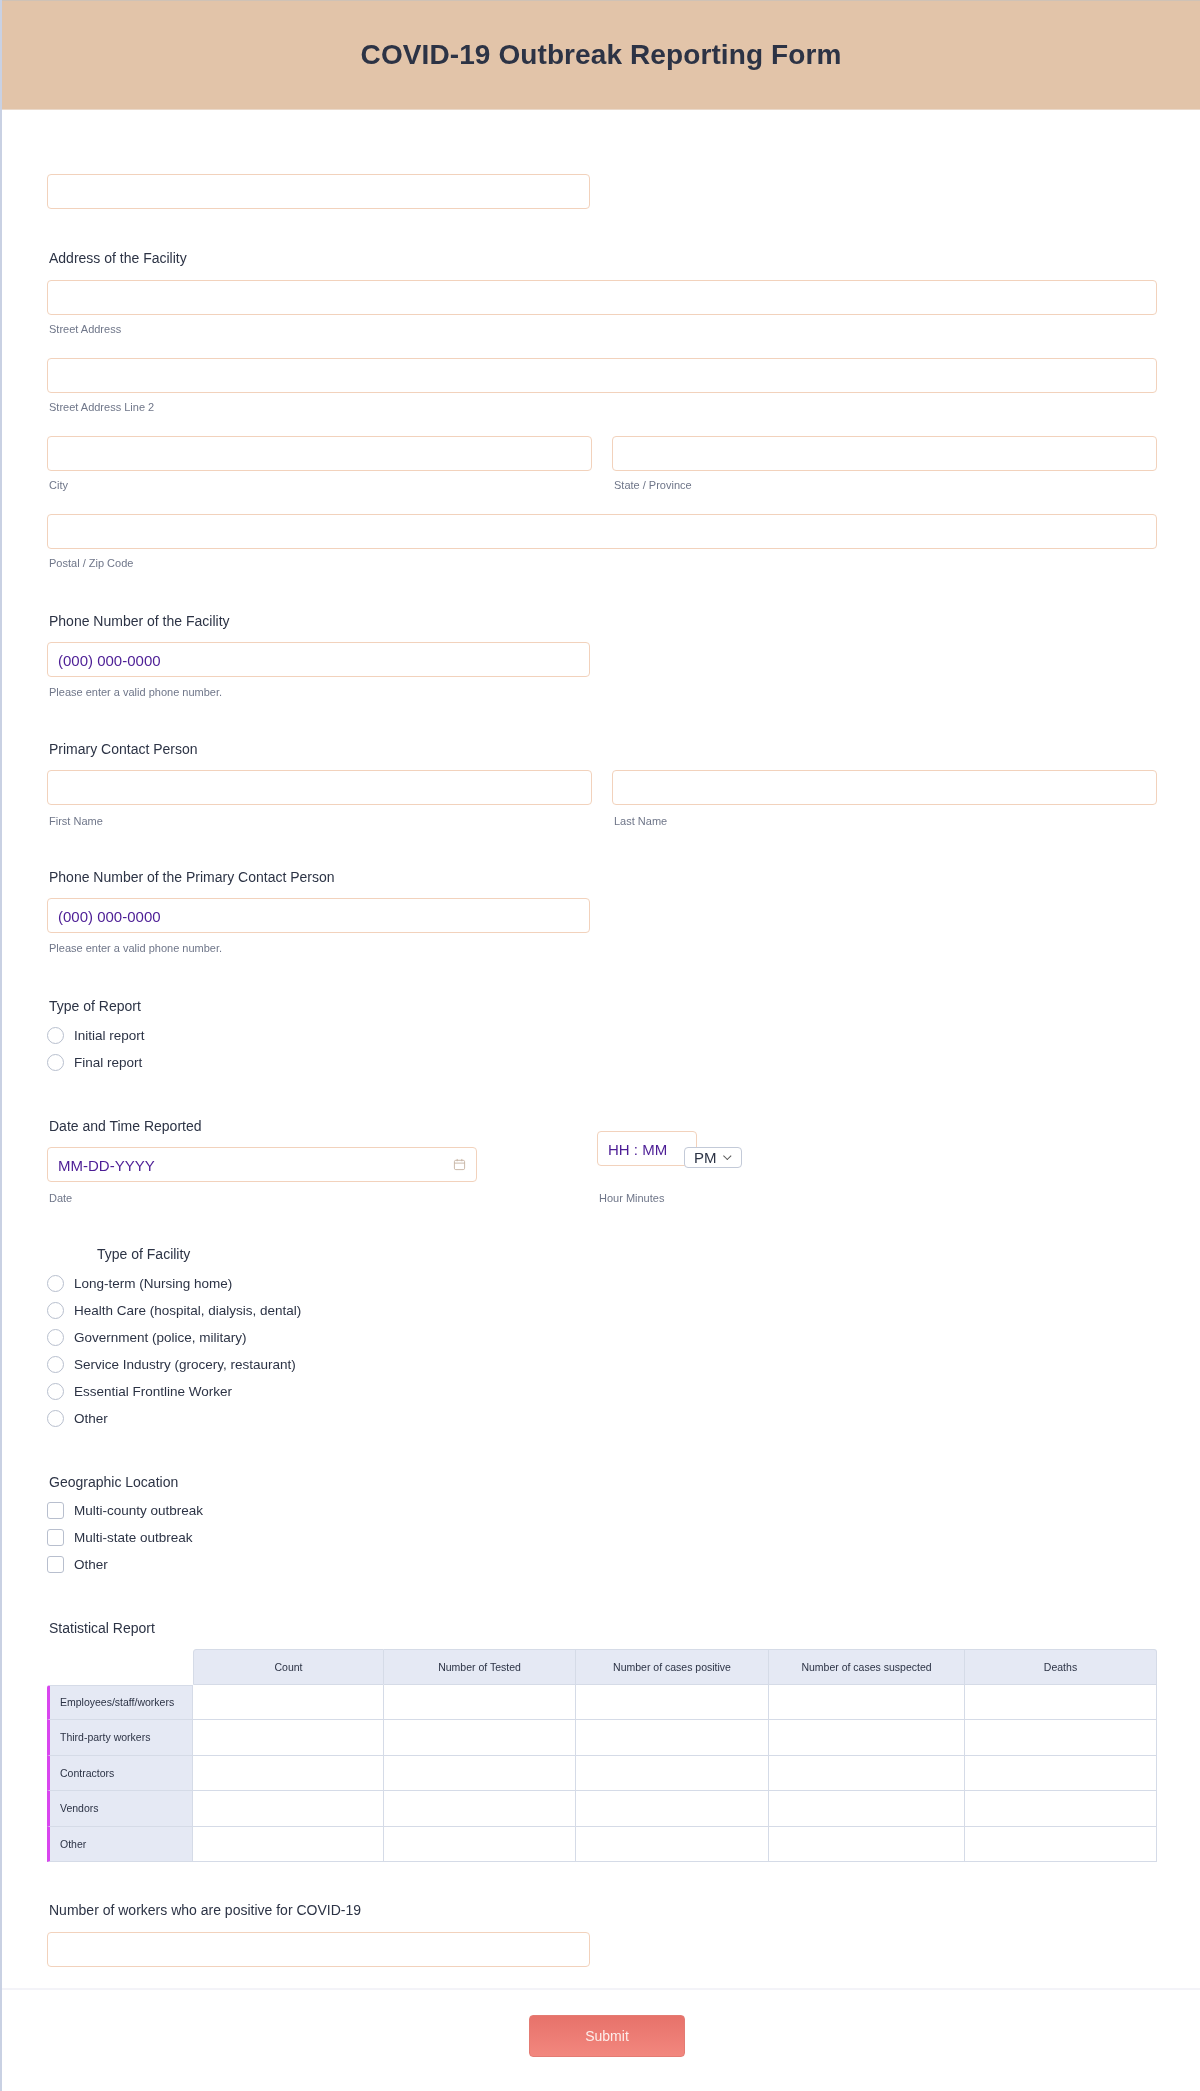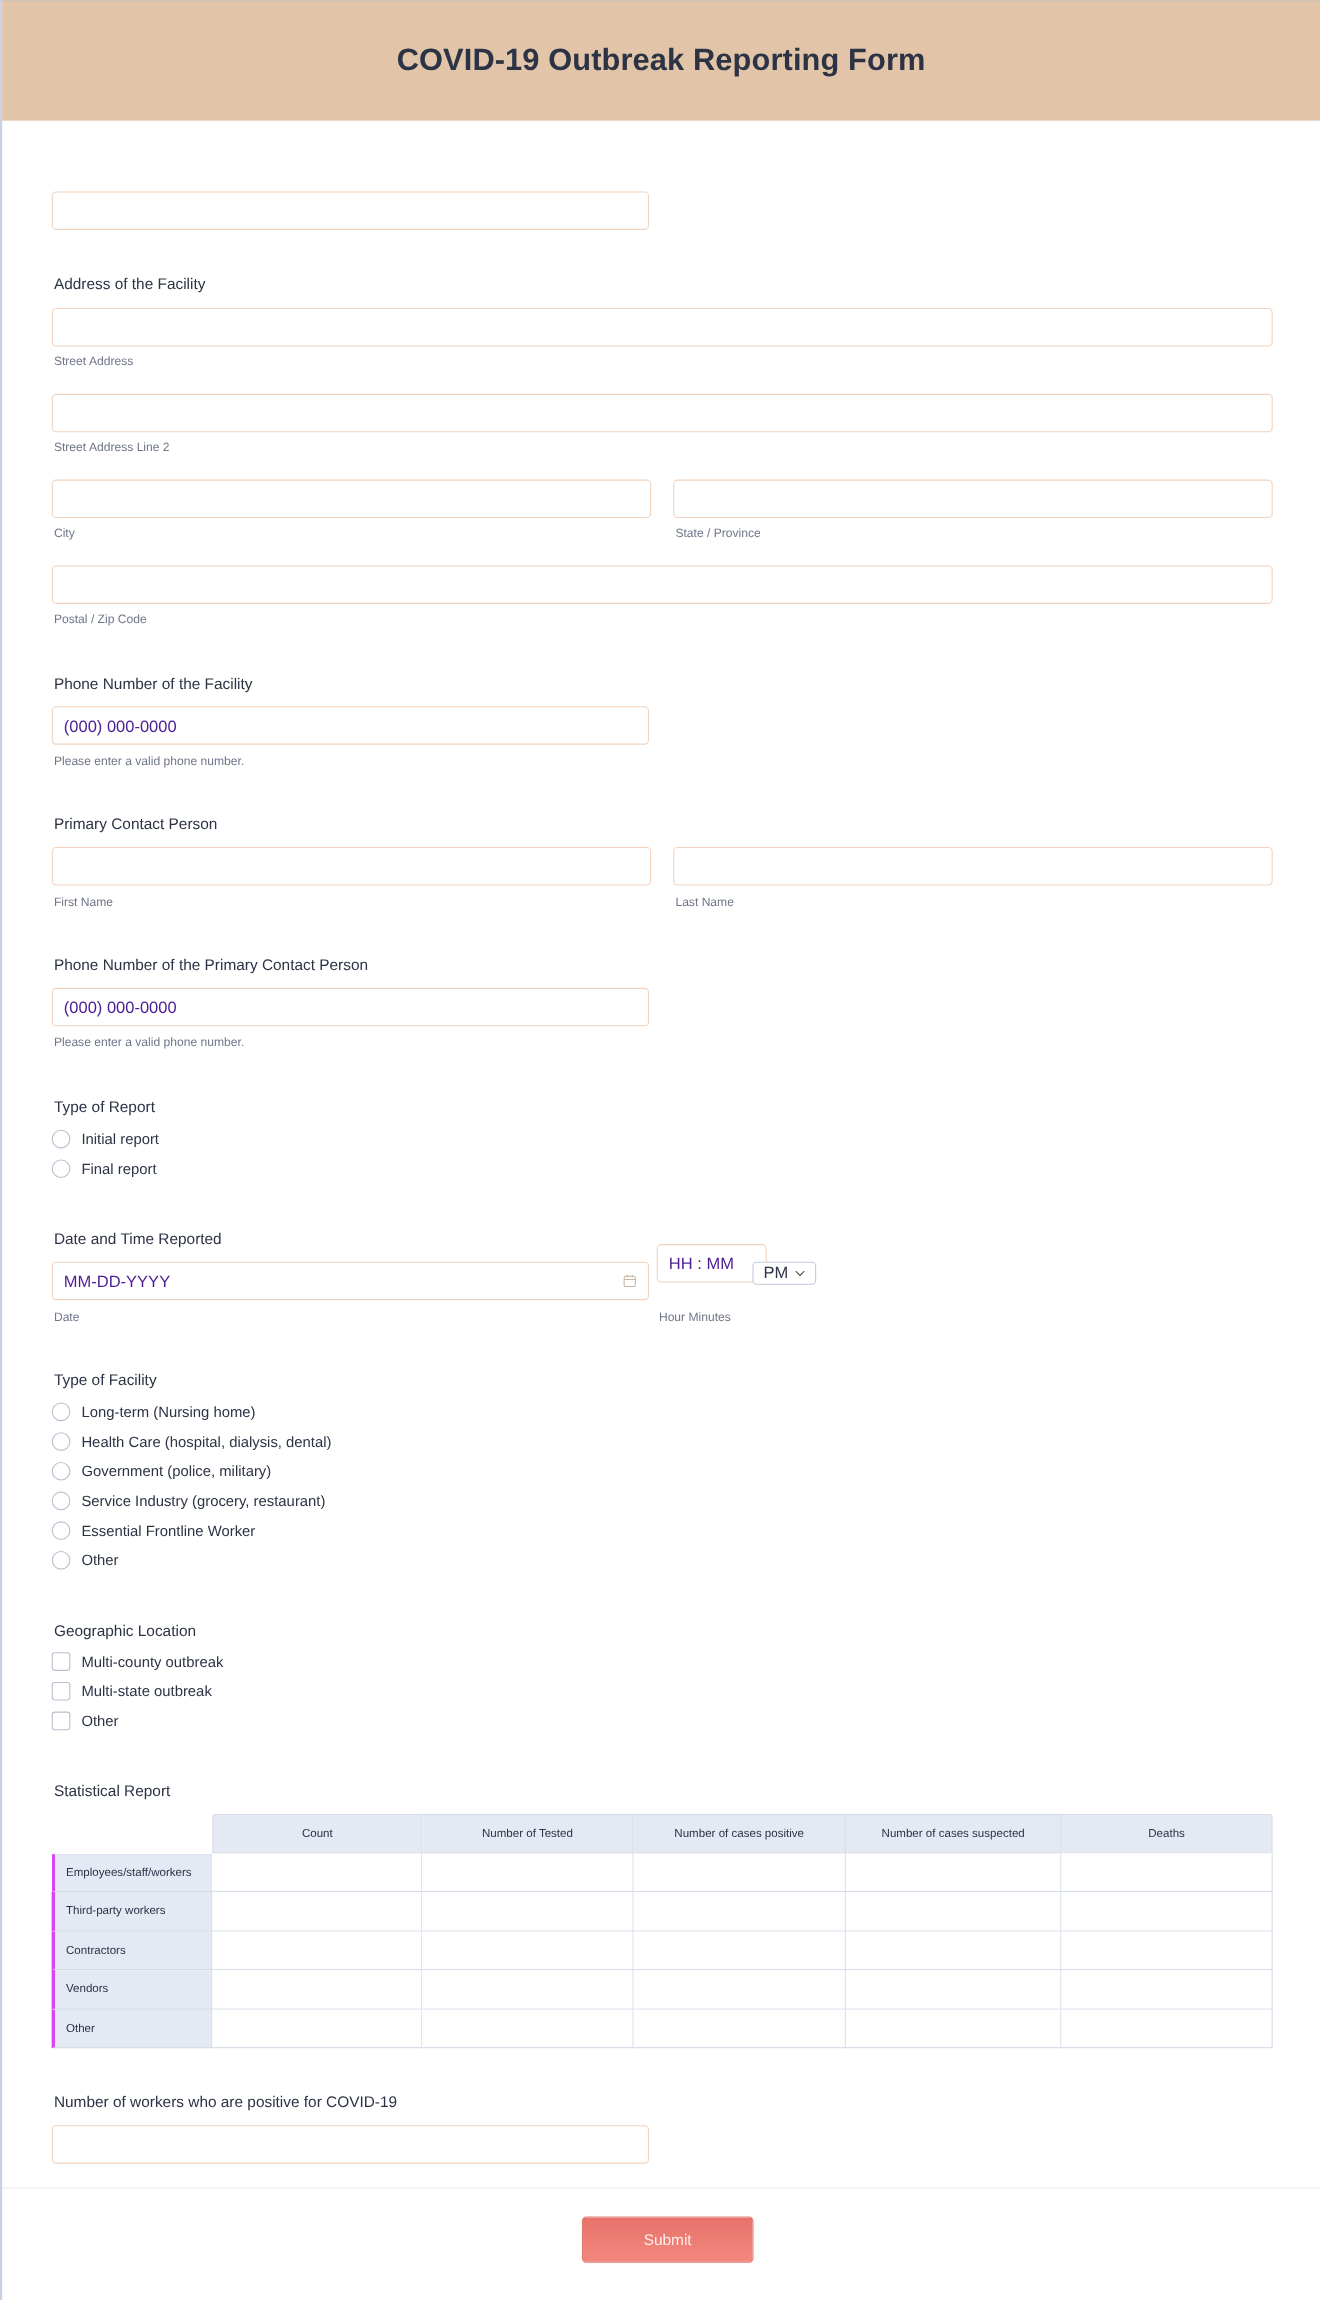--- a/index.html
+++ b/index.html
@@ -80,40 +80,40 @@
   <div class="radio-row" style="top:1027px;">
     <span class="radio"></span>
     <span class="opt-label">Initial report</span>
   </div>
   <div class="radio-row" style="top:1054px;">
     <span class="radio"></span>
     <span class="opt-label">Final report</span>
   </div>
 
   <div class="label" style="top:1118px;">Date and Time Reported</div>
-  <div class="input" style="left:45px; top:1147px; width:543px;">
+  <div class="input" style="left:45px; top:1147px; width:430px;">
     <span class="ph">MM-DD-YYYY</span>
     <svg class="cal-icon" viewBox="0 0 14 14">
       <rect x="1.5" y="2.5" width="11" height="10" rx="1.5" fill="none" stroke="#C7B3A3" stroke-width="1"></rect>
       <line x1="1.5" y1="5.5" x2="12.5" y2="5.5" stroke="#C7B3A3" stroke-width="1"></line>
       <line x1="4.5" y1="1" x2="4.5" y2="3.5" stroke="#C7B3A3" stroke-width="1"></line>
       <line x1="9.5" y1="1" x2="9.5" y2="3.5" stroke="#C7B3A3" stroke-width="1"></line>
     </svg>
   </div>
   <div class="sublabel" style="left:47px; top:1192px;">Date</div>
   <div class="input" style="left:595px; top:1131px; width:100px;">
     <span class="ph">HH : MM</span>
   </div>
   <div class="sublabel" style="left:597px; top:1192px;">Hour Minutes</div>
   <div class="ampm">
     <span>PM</span>
     <span class="chev"></span>
   </div>
 
-  <div class="label" style="top:1246px;">Type of Facility</div>
+  <div class="label" style="top:1246px;margin-left:48px;">Type of Facility</div>
   <div class="radio-row" style="top:1275px;">
     <span class="radio"></span>
     <span class="opt-label">Long-term (Nursing home)</span>
   </div>
   <div class="radio-row" style="top:1302px;">
     <span class="radio"></span>
     <span class="opt-label">Health Care (hospital, dialysis, dental)</span>
   </div>
   <div class="radio-row" style="top:1329px;">
     <span class="radio"></span>

